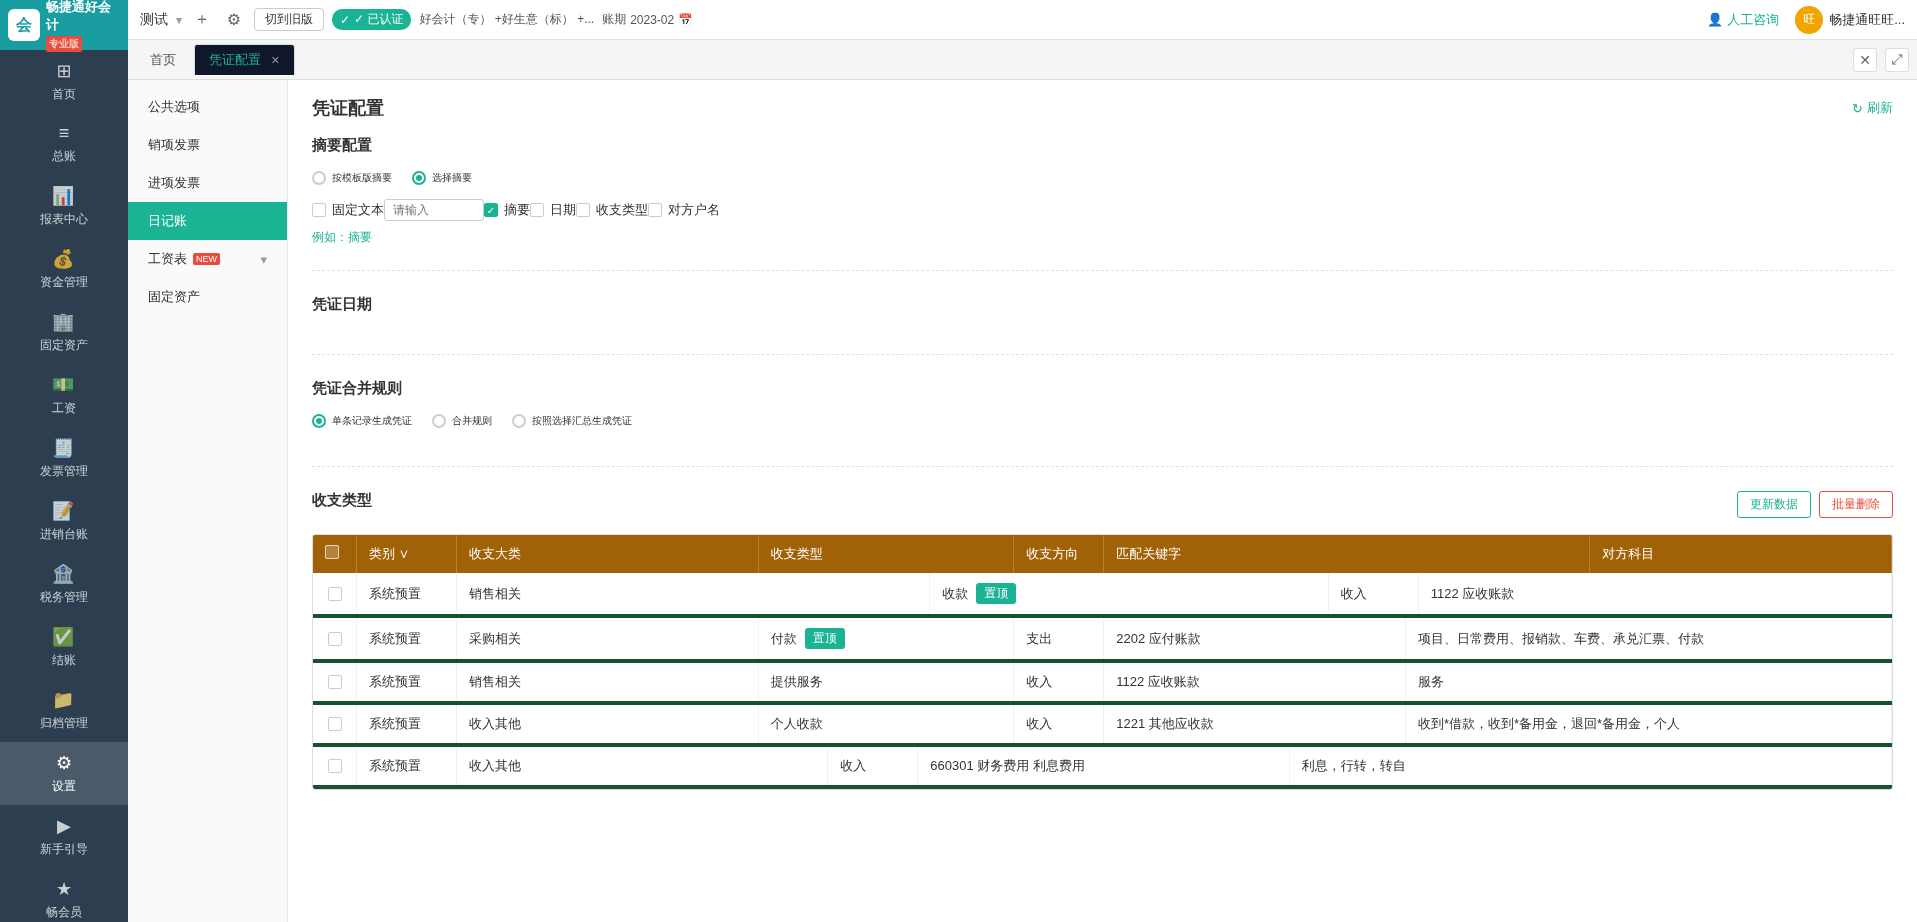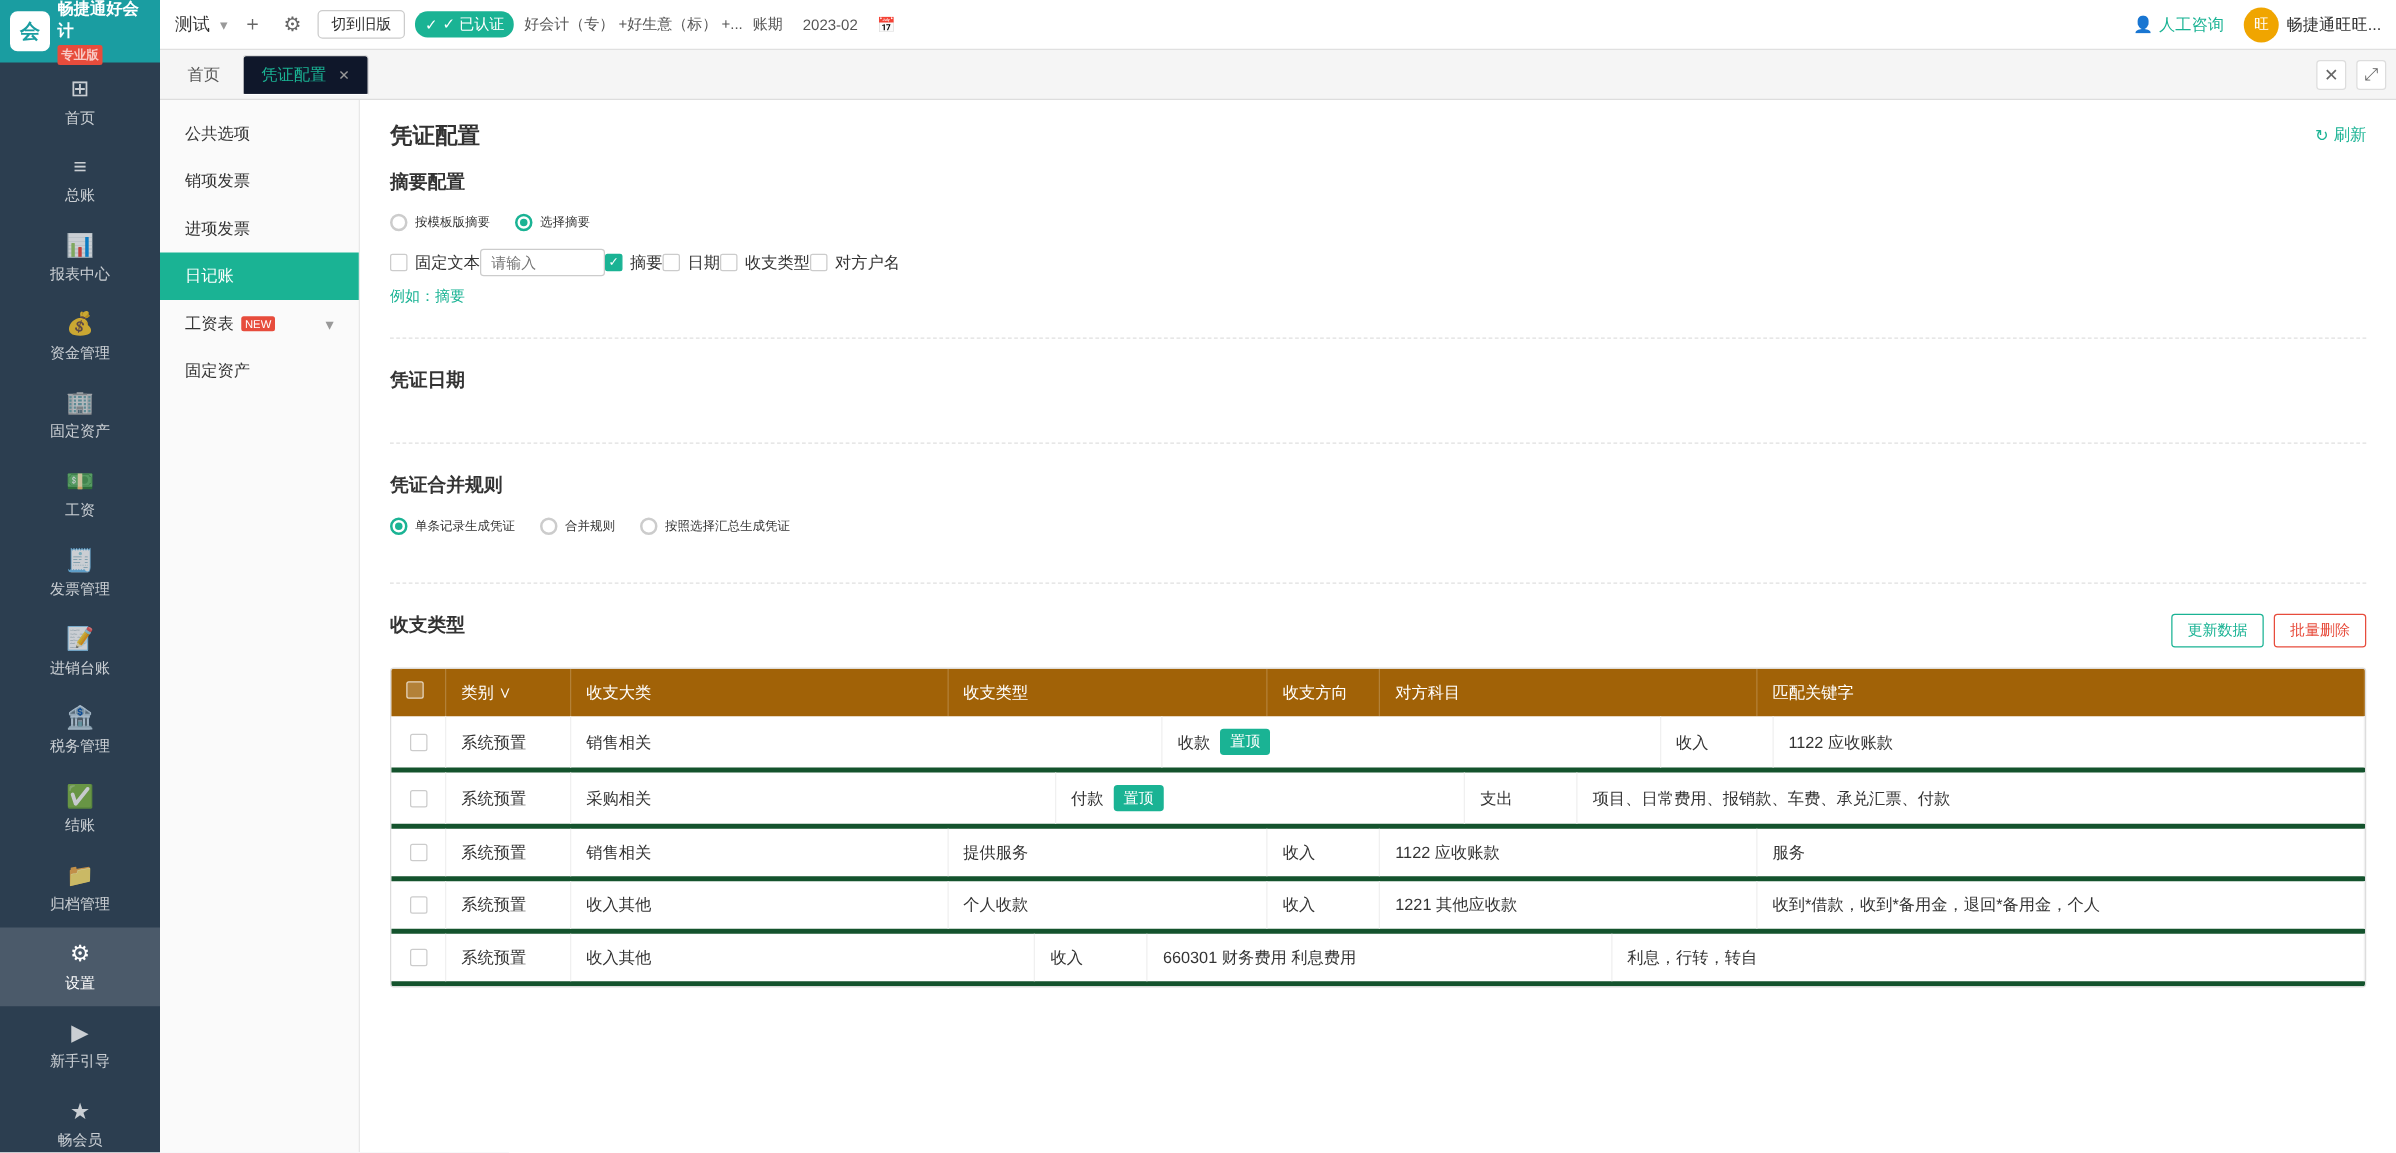--- a/index.html
+++ b/index.html
@@ -18,21 +18,21 @@
     .main { flex: 1; display: flex; flex-direction: column; overflow: hidden; }
 
     
     .topbar { height: 40px; background: #fff; border-bottom: 1px solid #e0e0e0; display: flex; align-items: center; padding: 0 12px; gap: 8px; flex-shrink: 0; }
     .topbar-title { font-size: 14px; color: #333; }
     .topbar-arrow { color: #999; font-size: 12px; cursor: pointer; }
     .topbar-btn { width: 24px; height: 24px; display: flex; align-items: center; justify-content: center; cursor: pointer; color: #666; font-size: 16px; }
     .topbar-old-btn { border: 1px solid #ccc; border-radius: 4px; padding: 2px 10px; font-size: 12px; color: #333; cursor: pointer; background: white; }
     .topbar-badge { background: #1ab394; color: white; border-radius: 10px; padding: 2px 8px; font-size: 12px; display: flex; align-items: center; gap: 4px; }
     .topbar-info { font-size: 12px; color: #555; }
-    .topbar-period { font-size: 12px; color: #555; display: flex; align-items: center; gap: 16px; }
+    .topbar-period { font-size: 12px; color: #555; display: flex; align-items: center; gap: 4px; }
     .topbar-right { margin-left: auto; display: flex; align-items: center; gap: 16px; }
     .topbar-service { color: #1ab394; font-size: 13px; cursor: pointer; display: flex; align-items: center; gap: 4px; }
     .topbar-user { display: flex; align-items: center; gap: 6px; cursor: pointer; }
     .topbar-avatar { width: 28px; height: 28px; border-radius: 50%; background: #f0a500; display: flex; align-items: center; justify-content: center; color: white; font-size: 12px; }
 
     
     .tabbar { height: 40px; background: #f5f5f5; border-bottom: 1px solid #ddd; display: flex; align-items: center; padding: 0 8px; gap: 4px; flex-shrink: 0; }
     .tab { padding: 6px 14px; font-size: 13px; cursor: pointer; border-radius: 3px 3px 0 0; color: #555; }
     .tab.active { background: #0f172a; color: #1ab394; border: 1px solid #ddd; border-bottom: 1px solid white; }
     .tab-close { margin-left: 6px; color: #999; cursor: pointer; font-size: 11px; }
@@ -319,22 +319,22 @@
         <div class="table-wrapper">
 
           <div class="table-header-row">
             <div class="th col-checkbox">
               <div class="checkbox-all"></div>
             </div>
             <div class="th col-category">类别 ∨</div>
             <div class="th col-major">收支大类</div>
             <div class="th col-type">收支类型</div>
             <div class="th col-direction">收支方向</div>
+            <div class="th col-keyword">匹配关键字</div>
             <div class="th col-account">对方科目</div>
-            <div class="th col-keyword">匹配关键字</div>
           </div>
 
           <div class="table-row">
             <div class="td col-checkbox">
                 <div class="checkbox-box"></div>
               </div>
             <div class="td col-category">系统预置</div>
             <div class="td col-major">销售相关</div>
             <div class="td col-type">
               <span>收款</span>
@@ -348,20 +348,21 @@
             <div class="td col-checkbox">
                 <div class="checkbox-box"></div>
               </div>
             <div class="td col-category">系统预置</div>
             <div class="td col-major">采购相关</div>
             <div class="td col-type">
               <span>付款</span>
               <span class="tag-cyan" style="margin-left:8px;">置顶</span>
             </div>
             <div class="td col-direction">支出</div>
+            <div class="td col-account">2202 应付账款</div>
             <div class="td col-keyword">项目、日常费用、报销款、车费、承兑汇票、付款</div>
           </div>
 
           <div class="table-row">
             <div class="td col-checkbox">
                 <div class="checkbox-box"></div>
               </div>
             <div class="td col-category">系统预置</div>
             <div class="td col-major">销售相关</div>
             <div class="td col-type">提供服务</div>

